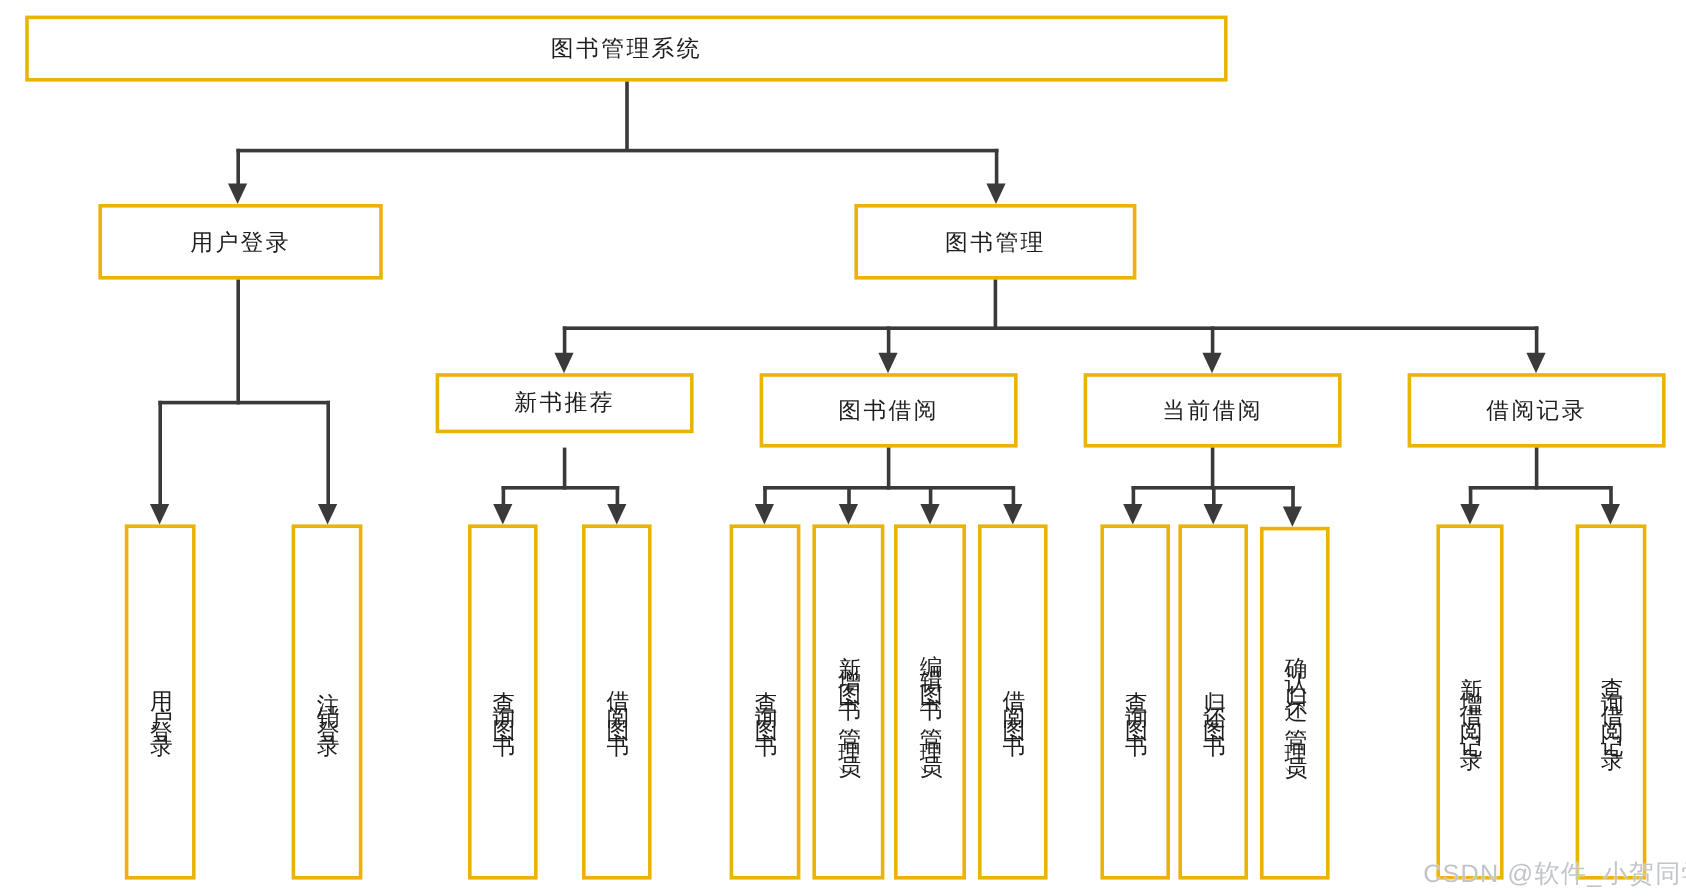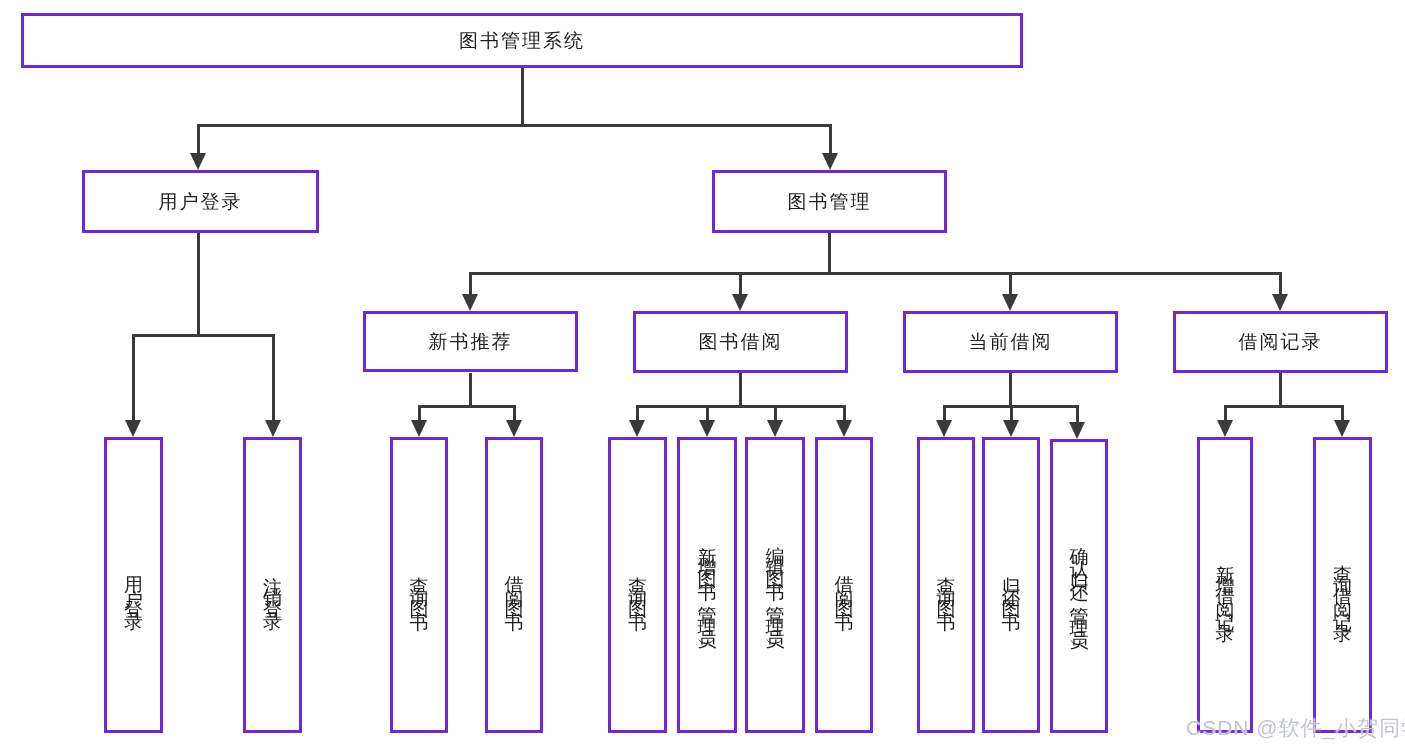--- a/index.html
+++ b/index.html
@@ -1,21 +1,21 @@
 <!DOCTYPE html>
 <html><head>
 <meta charset="utf-8">
 <style>
   html,body{margin:0;padding:0;background:#fff;}
   #stage{
     position:relative;width:1405px;height:747px;background:#ffffff;overflow:hidden;
     font-family:"Liberation Sans","DejaVu Sans",sans-serif;color:#1e1e1e;
   }
   .node{
-    position:absolute;background:#ffffff;border:3px solid #6d28d9;box-sizing:border-box;
+    position:absolute;background:#ffffff;border:3px solid #eab308;box-sizing:border-box;
     display:flex;align-items:center;justify-content:center;
     font-size:19px;letter-spacing:2px;color:#1e1e1e;white-space:nowrap;
   }
   .vnode{
     writing-mode:vertical-rl;text-orientation:mixed;
     letter-spacing:12px;font-size:19px;white-space:normal;
   }
   .vline{position:absolute;width:3px;background:#3a3a3a;}
   .hline{position:absolute;height:3px;background:#3a3a3a;}
   .ahead{
@@ -33,21 +33,21 @@
 <body>
 
 <div id="stage">
 
   <div class="node" style="left:21px;top:13px;width:1002px;height:55px;">图书管理系统</div>
 
   <div class="node" style="left:82px;top:170px;width:237px;height:63px;">用户登录</div>
 
   <div class="node" style="left:712px;top:170px;width:235px;height:63px;">图书管理</div>
 
-  <div class="node" style="left:363px;top:311px;width:215px;height:61px;">新书推荐</div>
+  <div class="node" style="left:363px;top:311px;width:215px;height:50px;">新书推荐</div>
 
   <div class="node" style="left:903px;top:311px;width:215px;height:62px;">当前借阅</div>
 
   <div class="node" style="left:633px;top:311px;width:215px;height:62px;">图书借阅</div>
 
   <div class="node" style="left:1173px;top:311px;width:215px;height:62px;text-align:right;">借阅记录</div>
 
   <div class="node vnode" style="left:104px;top:437px;width:59px;height:296px;">用户登录</div>
 
   <div class="node vnode" style="left:243px;top:437px;width:59px;height:296px;">注销登录</div>

